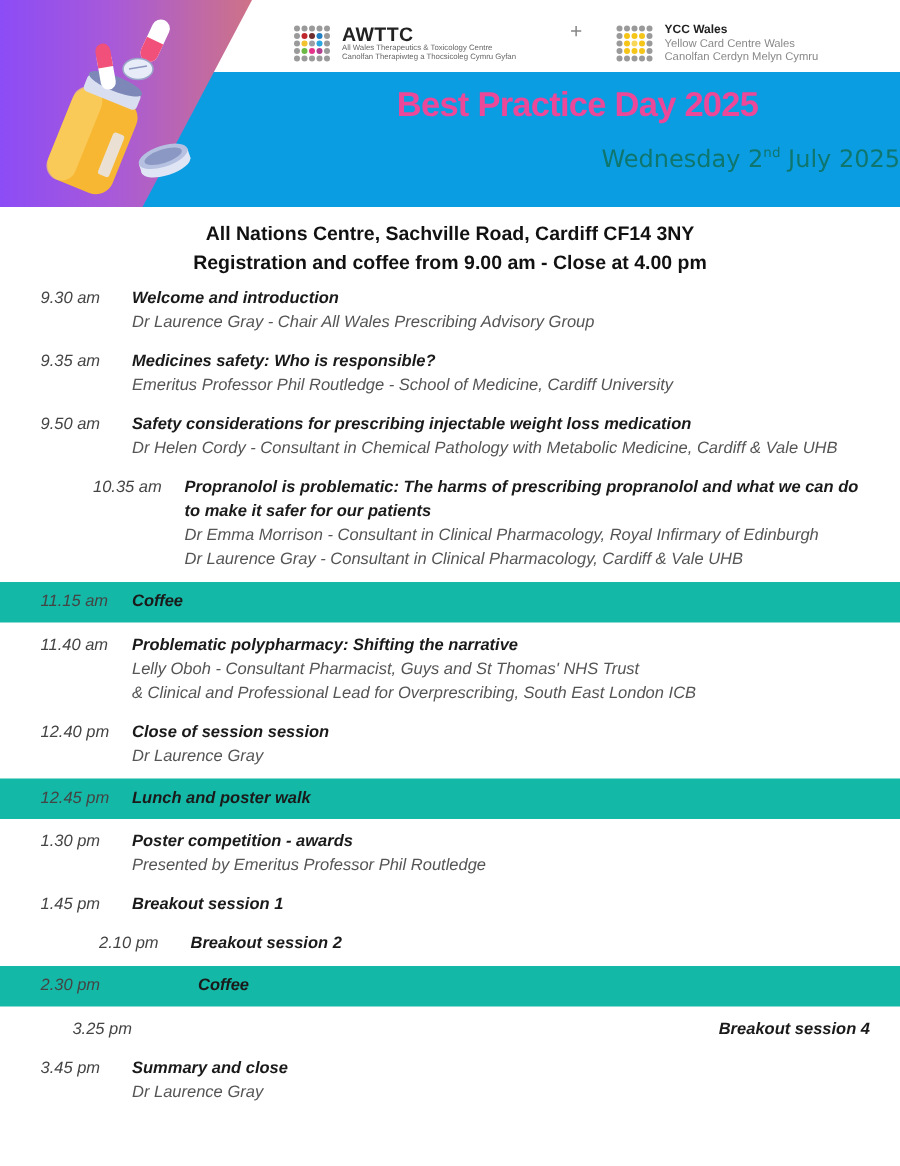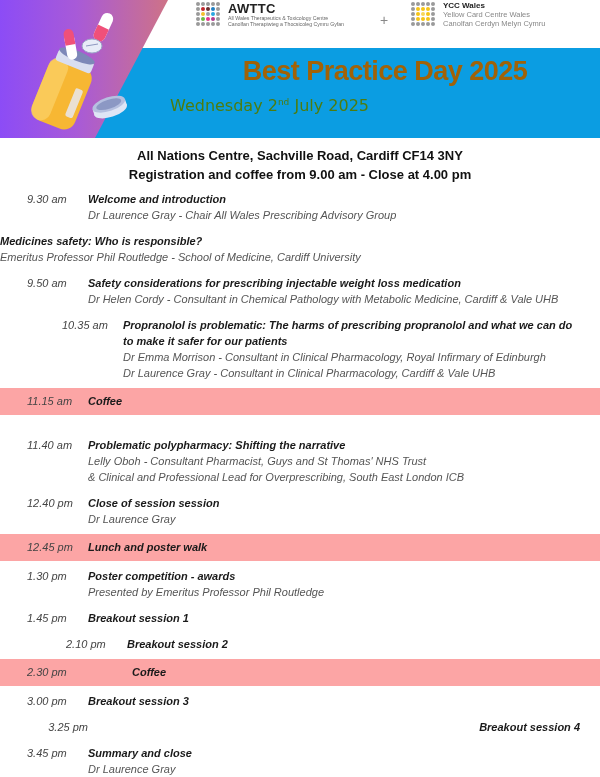--- a/index.html
+++ b/index.html
@@ -11,52 +11,52 @@
   .logo-strip { position: absolute; left: 0; top: 0; width: 600px; height: 48px; background: #ffffff; }
   .blue-band { position: absolute; left: 0; top: 48px; width: 600px; height: 90px; background: #0b9de2; }
   .gradient-panel-bg {
     position: absolute; left: 0; top: 0; width: 170px; height: 138px;
     background: linear-gradient(90deg, #8c4cf6 0%, #a85ad8 45%, #cf7385 100%);
     clip-path: polygon(0 0, 168px 0, 95px 138px, 0 138px);
   }
 
   .illustration { position: absolute; left: 0; top: 0; width: 170px; height: 138px; }
 
-  .logo { position: absolute; top: 2px; display: flex; align-items: flex-start; }
+  .logo { position: absolute; top: 16px; display: flex; align-items: flex-end; }
   .logo-awttc { left: 196px; }
   .logo-ycc { left: 411px; }
   .logo-grid { display: grid; grid-template-columns: repeat(5, 4px); grid-template-rows: repeat(5, 4px); gap: 1px; margin-right: 8px; }
   .logo-grid span { width: 4px; height: 4px; border-radius: 50%; background: #9a9a9a; }
   .logo-text { line-height: 1; }
   .logo-title { font-weight: bold; color: #222; }
   .logo-awttc .logo-title { font-size: 13px; letter-spacing: 0.3px; }
   .logo-ycc .logo-title { font-size: 8px; }
   .logo-sub { font-size: 5.2px; color: #666; margin-top: 1px; white-space: nowrap; }
   .logo-ycc .logo-sub { font-size: 7.5px; color: #888; margin-top: 1px; }
   .plus-sign { position: absolute; left: 380px; top: 12px; font-size: 14px; color: #888; }
 
   .banner-title {
     position: absolute; left: 170px; top: 56px; width: 430px; text-align: center;
-    font-family: "Liberation Sans", sans-serif; font-weight: bold; font-size: 27px; color: #a16207;
+    font-family: "Liberation Sans", sans-serif; font-weight: bold; font-size: 23px; color: #ec4899;
     letter-spacing: -0.5px;
   }
   .banner-date {
-    position: absolute; left: 170px; top: 96px; width: 430px; text-align: left;
-    font-family: "DejaVu Sans", sans-serif; font-size: 16px; color: #4d7c0f;
+    position: absolute; left: 170px; top: 96px; width: 430px; text-align: right;
+    font-family: "DejaVu Sans", sans-serif; font-size: 16px; color: #0f766e;
   }
   .banner-date sup { font-size: 9px; vertical-align: super; }
 
   
   .venue { position: absolute; left: 0; top: 146px; width: 600px; text-align: center; }
   .venue-line { font-family: "Liberation Sans", sans-serif; font-weight: bold; font-size: 13px; color: #111; line-height: 19px; }
 
   
   .agenda { position: absolute; left: 0; top: 188px; width: 528px; font-style: italic; }
   .row { display: flex; width: 600px; padding: 3px 0 3px 0; }
-  .row.shaded { background: #fca5a5; padding: 5px 0 6px 0; }
+  .row.shaded { background: #14b8a6; padding: 5px 0 6px 0; }
   .time { width: 88px; padding-left: 27px; font-family: "Liberation Sans", sans-serif; font-size: 11px; color: #444; line-height: 16px; flex-shrink: 0; }
   .content { flex: 1; padding-right: 20px; }
   .title { font-family: "Liberation Sans", sans-serif; font-weight: bold; font-size: 11px; color: #1a1a1a; line-height: 16px; }
   .speaker { font-family: "Liberation Sans", sans-serif; font-size: 11px; color: #555; line-height: 16px; }
 </style>
 </head>
 <body>
 
 <div class="banner">
   <div class="logo-strip"></div>
@@ -179,20 +179,21 @@
 
 <div class="agenda" id="agenda">
     <div class="row">
       <div class="time">9.30 am</div>
       <div class="content">
         <div class="title">Welcome and introduction</div>
         <div class="speaker">Dr Laurence Gray - Chair All Wales Prescribing Advisory Group</div>
       </div>
     </div>
     <div class="row" style="margin-top: 4px;">
+      <div class="time">9.35 am</div>
       <div class="content">
         <div class="title">Medicines safety: Who is responsible?</div>
         <div class="speaker">Emeritus Professor Phil Routledge - School of Medicine, Cardiff University</div>
       </div>
     </div>
     <div class="row" style="margin-top: 4px;">
       <div class="time">9.50 am</div>
       <div class="content">
         <div class="title">Safety considerations for prescribing injectable weight loss medication</div>
         <div class="speaker">Dr Helen Cordy - Consultant in Chemical Pathology with Metabolic Medicine, Cardiff &amp; Vale UHB</div>
@@ -205,21 +206,21 @@
         <div class="speaker">Dr Emma Morrison - Consultant in Clinical Pharmacology, Royal Infirmary of Edinburgh</div>
         <div class="speaker">Dr Laurence Gray - Consultant in Clinical Pharmacology, Cardiff &amp; Vale UHB</div>
       </div>
     </div>
     <div class="row shaded" style="margin-top: 4px;">
       <div class="time">11.15 am</div>
       <div class="content">
         <div class="title">Coffee</div>
       </div>
     </div>
-    <div class="row" style="margin-top: 19px;">
+    <div class="row" style="margin-top: 4px;">
       <div class="time">11.40 am</div>
       <div class="content">
         <div class="title">Problematic polypharmacy: Shifting the narrative</div>
         <div class="speaker">Lelly Oboh - Consultant Pharmacist, Guys and St Thomas' NHS Trust</div>
         <div class="speaker">&amp; Clinical and Professional Lead for Overprescribing, South East London ICB</div>
       </div>
     </div>
     <div class="row" style="margin-top: 4px;">
       <div class="time">12.40 pm</div>
       <div class="content">
@@ -251,26 +252,20 @@
       <div class="content">
         <div class="title">Breakout session 2</div>
       </div>
     </div>
     <div class="row shaded" style="margin-top: 4px; gap: 44px;">
       <div class="time">2.30 pm</div>
       <div class="content">
         <div class="title">Coffee</div>
       </div>
     </div>
-    <div class="row" style="margin-top: 4px;">
-      <div class="time">3.00 pm</div>
-      <div class="content">
-        <div class="title">Breakout session 3</div>
-      </div>
-    </div>
     <div class="row" style="margin-top: 4px; text-align: right;">
       <div class="time">3.25 pm</div>
       <div class="content">
         <div class="title">Breakout session 4</div>
       </div>
     </div>
     <div class="row" style="margin-top: 4px;">
       <div class="time">3.45 pm</div>
       <div class="content">
         <div class="title">Summary and close</div>

